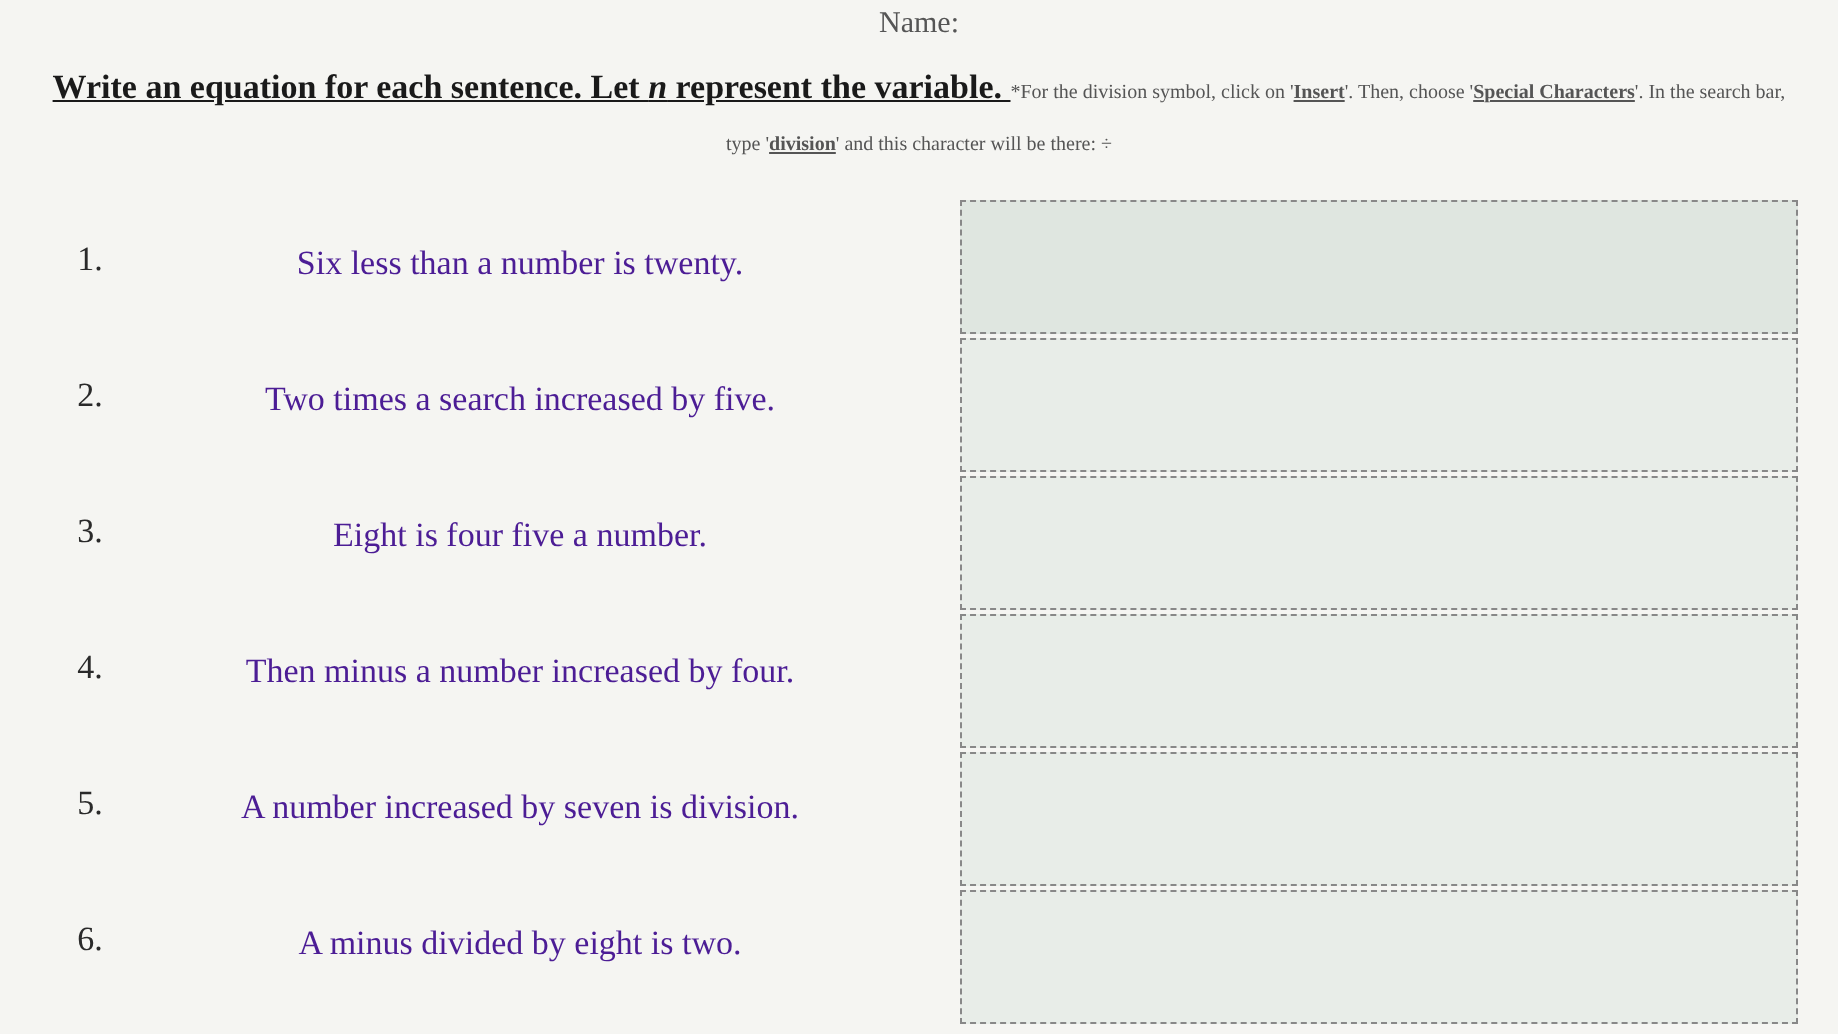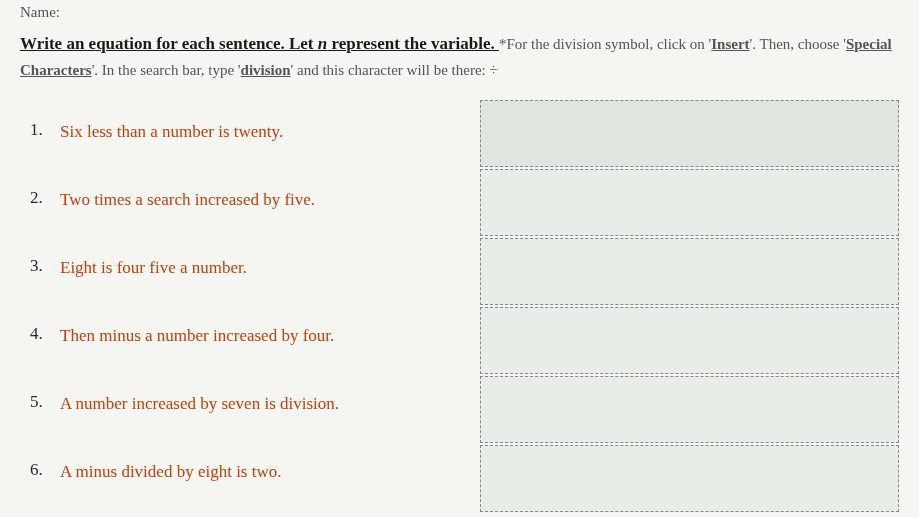--- a/index.html
+++ b/index.html
@@ -1,18 +1,19 @@
 <!DOCTYPE html>
 <html><head>
   <meta charset="utf-8">
   <style>
     * {
       margin: 0;
       padding: 0;
       box-sizing: border-box;
+      text-align: center;
     }
     body {
       font-family: Georgia, 'Times New Roman', serif;
       background: #f5f5f2;
       width: 919px;
       height: 517px;
       overflow: hidden;
       color: #2a2a2a;
     }
     .container {
@@ -31,21 +32,21 @@
     }
     .instructions .bold {
       font-weight: bold;
       color: #1a1a1a;
       text-decoration: underline;
     }
     .instructions .italic {
       font-style: italic;
     }
     .instructions .note {
-      font-size: 15px;
+      font-size: 10px;
       color: #555;
       margin-top: 14px;
     }
     .content-area {
       display: flex;
       gap: 20px;
     }
     .questions {
       flex: 0 0 440px;
     }
@@ -57,21 +58,21 @@
     }
     .question-num {
       flex: 0 0 40px;
       font-size: 17px;
       color: #2a2a2a;
       padding-left: 10px;
     }
     .question-text {
       flex: 1;
       font-size: 17px;
-      color: #c2410c;
+      color: #4c1d95;
       line-height: 1.4;
     }
     .answers {
       flex: 1;
       display: flex;
       flex-direction: column;
     }
     .answer-box {
       border: 1px dashed #888;
       background: #e8ede8;

